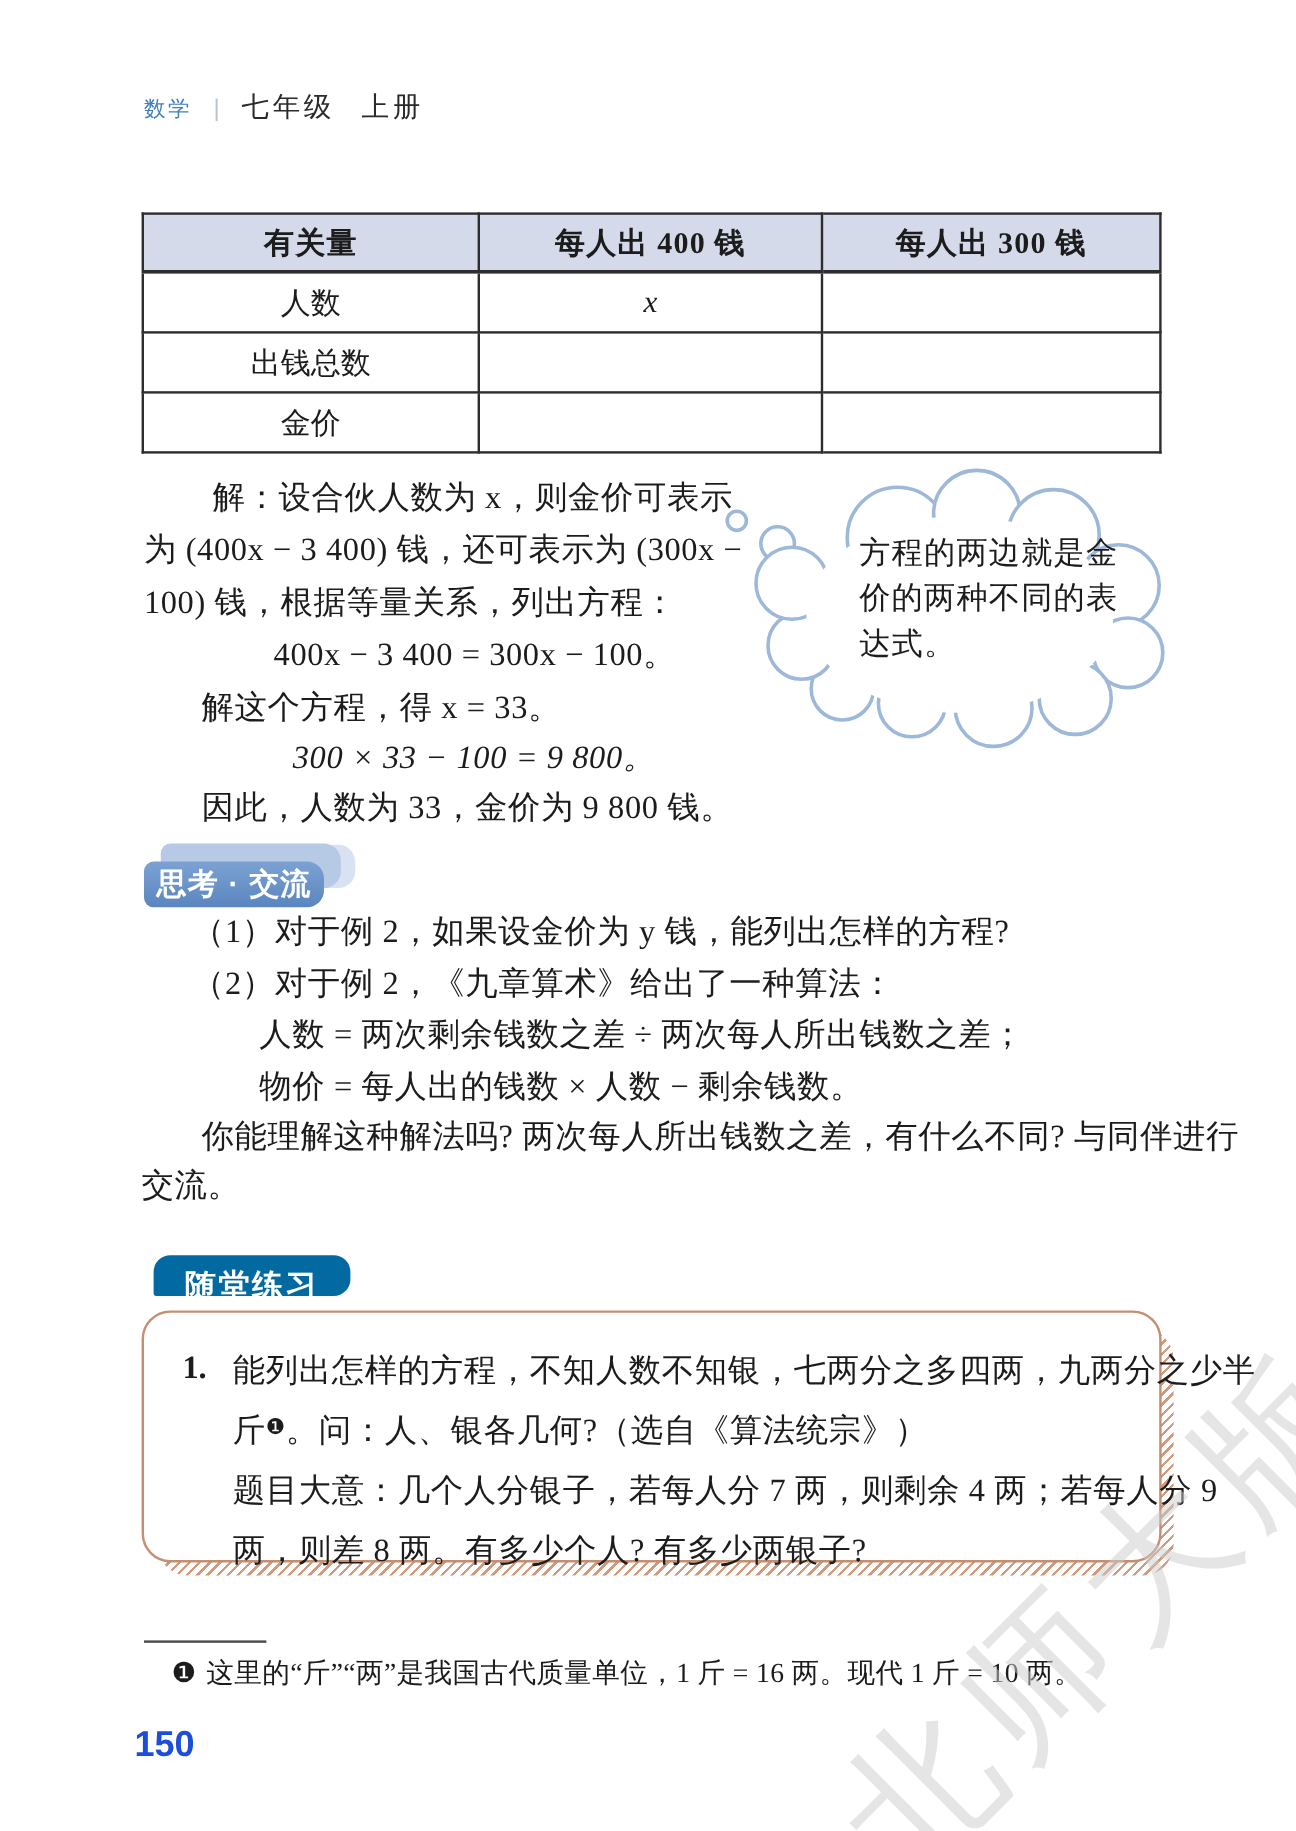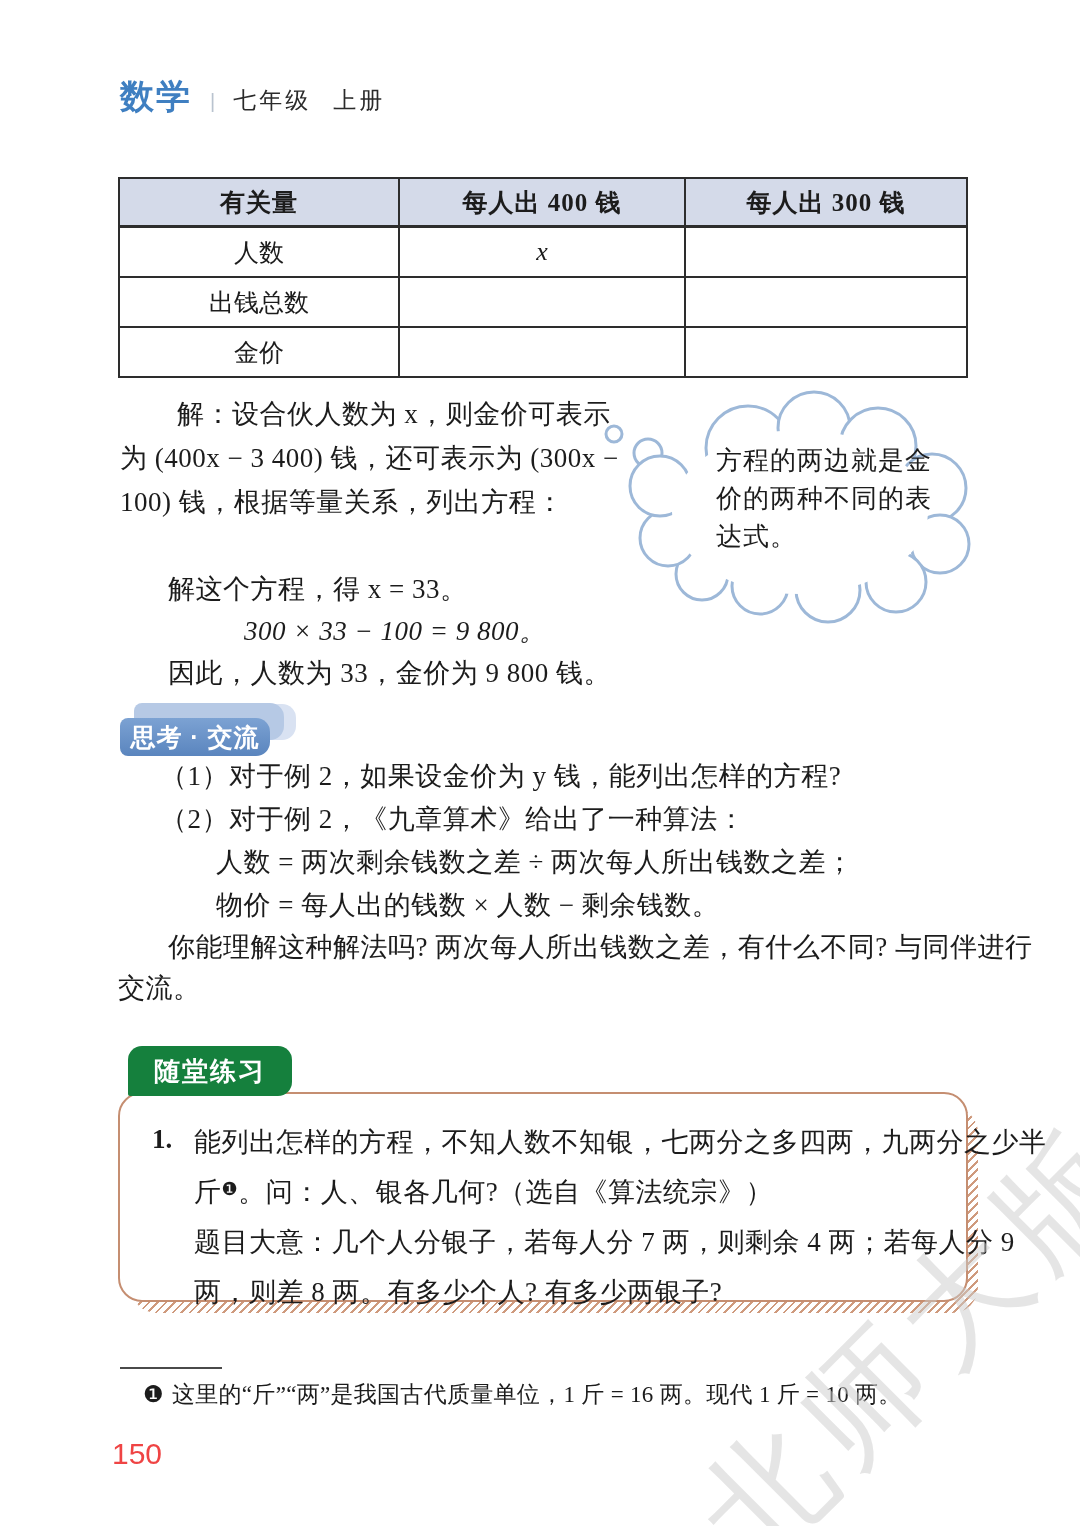--- a/index.html
+++ b/index.html
@@ -6,21 +6,21 @@
   .page {
     position:relative; width:1080px; height:1526px; background:#ffffff;
     font-family:"Liberation Serif","DejaVu Serif",serif; color:#1c1c1c;
     overflow:hidden;
   }
   .abs { position:absolute; }
 
   
   .hdr { top:74px; left:120px; display:flex; align-items:baseline;
          font-family:"Liberation Sans","DejaVu Sans",sans-serif; }
-  .hdr-subject { color:#3f7fc1; font-size:34px; font-weight:700; letter-spacing:2px; }
+  .hdr-subject { color:#3f7fc1; font-size:18px; font-weight:400; letter-spacing:2px; }
   .hdr-div { color:#b9c3cf; font-size:20px; margin:0 18px; }
   .hdr-grade { color:#2a2a2a; font-size:23px; letter-spacing:3px; }
   .hdr-vol { color:#2a2a2a; font-size:23px; letter-spacing:3px; margin-left:22px; }
 
   
   .tbl { left:118px; top:177px; }
   table { border-collapse:collapse; width:848px; table-layout:fixed; }
   col.c1 { width:280px; } col.c2 { width:286px; } col.c3 { width:282px; }
   th, td { border:2px solid #2d2d2d; text-align:center; vertical-align:middle; }
   th { background:#d4dae9; height:44px; font-size:25px; font-weight:700; letter-spacing:1px; border-bottom:3px solid #2d2d2d; }
@@ -39,41 +39,41 @@
                  background:#d9e2f2; border-radius:8px 14px 14px 8px; }
   .badge-echo1 { position:absolute; left:14px; top:0; width:150px; height:37px;
                  background:#b6c9e5; border-radius:8px 14px 14px 8px; }
   .badge-think { position:absolute; left:0; top:0; width:150px; height:38px;
                  background:linear-gradient(180deg,#7ca2d3,#5a85be);
                  border-radius:8px 14px 14px 8px; color:#fff; font-weight:700;
                  font-size:25px; line-height:38px; text-align:center; letter-spacing:1px;
                  font-family:"Liberation Sans","DejaVu Sans",sans-serif;margin-top:15px; }
 
   
-  .badge-practice { left:128px; top:1046px; width:164px; height:50px;
-                    background:#15803d; border-radius:14px 14px 14px 2px;
+  .badge-practice { left:128px; top:1046px; width:164px; height:34px;
+                    background:#0369a1; border-radius:14px 14px 14px 2px;
                     color:#fff; font-weight:700; font-size:26px; line-height:50px;
                     text-align:center; letter-spacing:2px; z-index:3;
                     font-family:"Liberation Sans","DejaVu Sans",sans-serif; }
   .practice-hatch { left:131px; top:1107px; width:847px; height:206px; border-radius:26px;
                     background:repeating-linear-gradient(135deg,#cf9a7d 0 2px,rgba(0,0,0,0) 2px 6px);
                     z-index:1; }
   .practice-box { left:118px; top:1092px; width:846px; height:206px; background:#ffffff;
                   border:2px solid #c58e71; border-radius:24px; z-index:2; }
   .pnum { font-weight:700; font-size:27px; }
   .psup { font-size:18px; vertical-align:6px; }
 
   
   .fn-rule { left:120px; top:1367px; width:102px; height:2px; background:#4a4a4a; }
   .fn { left:143px; top:1379px; font-size:23px; letter-spacing:0.3px; white-space:nowrap; }
   .fn-marker { margin-right:8px; }
 
   
-  .pageno { left:112px; top:1437px; font-size:30px; color:#ef4444;
-            font-family:"Liberation Sans","DejaVu Sans",sans-serif; }
+  .pageno { left:112px; top:1437px; font-size:30px; color:#1d4ed8;
+            font-family:"Liberation Sans","DejaVu Sans",sans-serif;font-weight:bold; }
 
   
   .watermark { left:610px; top:1260px; width:620px; text-align:center;
                transform:rotate(-45deg); transform-origin:center;
                font-size:125px; letter-spacing:14px; color:#cccccc; opacity:0.5;
                z-index:4; pointer-events:none; white-space:nowrap; }
 </style>
 </head>
 <body>
 
@@ -114,20 +114,21 @@
         <td></td>
         <td></td>
       </tr>
     </tbody>
       </table>
   </div>
 
   <div class="abs bl" style="left:177px; top:396px;">解：设合伙人数为 x，则金价可表示</div>
   <div class="abs bl" style="left:120px; top:440px;">为 (400x − 3 400) 钱，还可表示为 (300x −</div>
   <div class="abs bl" style="left:120px; top:484px;">100) 钱，根据等量关系，列出方程：</div>
+  <div class="abs bl" style="left:228px; top:527px;">400x − 3 400 = 300x − 100。</div>
   <div class="abs bl" style="left:168px; top:571px;">解这个方程，得 x = 33。</div>
   <div class="abs bl" style="left:244px; top:613px;font-style:italic;">300 × 33 − 100 = 9 800。</div>
   <div class="abs bl" style="left:168px; top:655px;">因此，人数为 33，金价为 9 800 钱。</div>
 
   <div class="abs" style="left:598px; top:386px; width:412px; height:248px;">
     <svg width="412" height="248" viewBox="0 0 412 248">
       <g stroke="#9db8d8" stroke-width="3" fill="#ffffff">
         <circle cx="16" cy="48" r="8"></circle>
         <circle cx="50" cy="67" r="14"></circle>
         <circle cx="150" cy="62" r="42"></circle>

